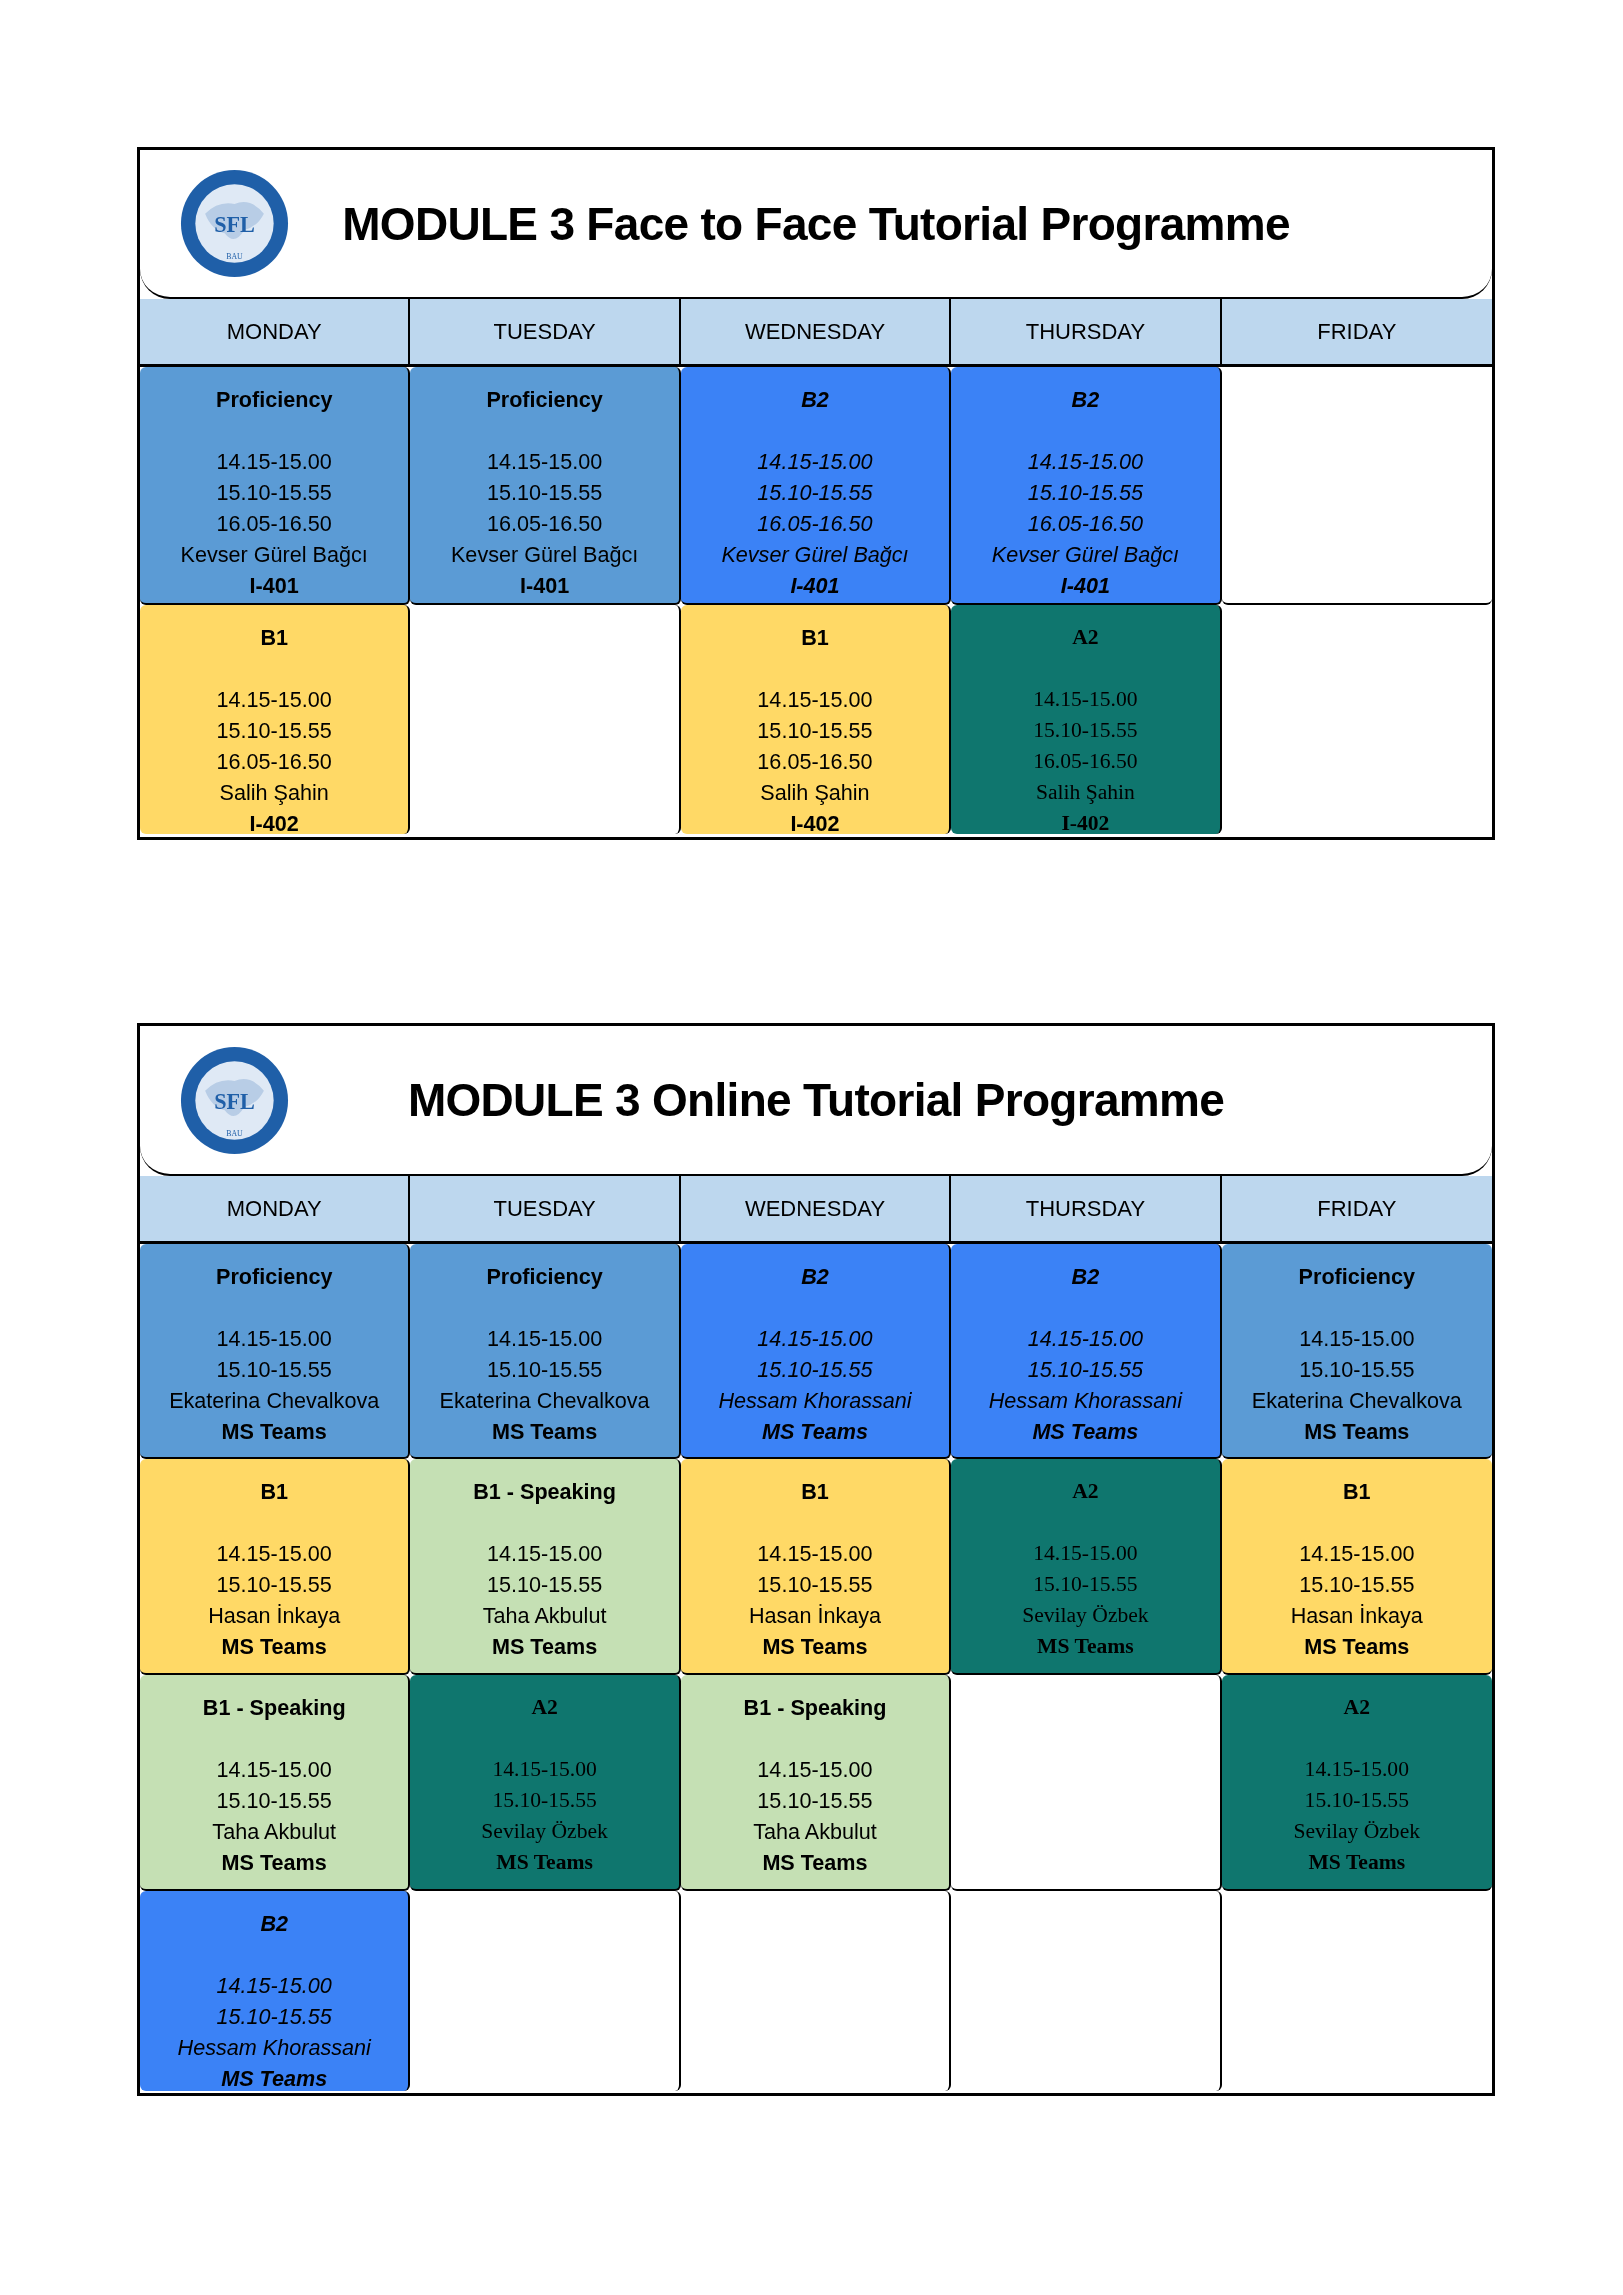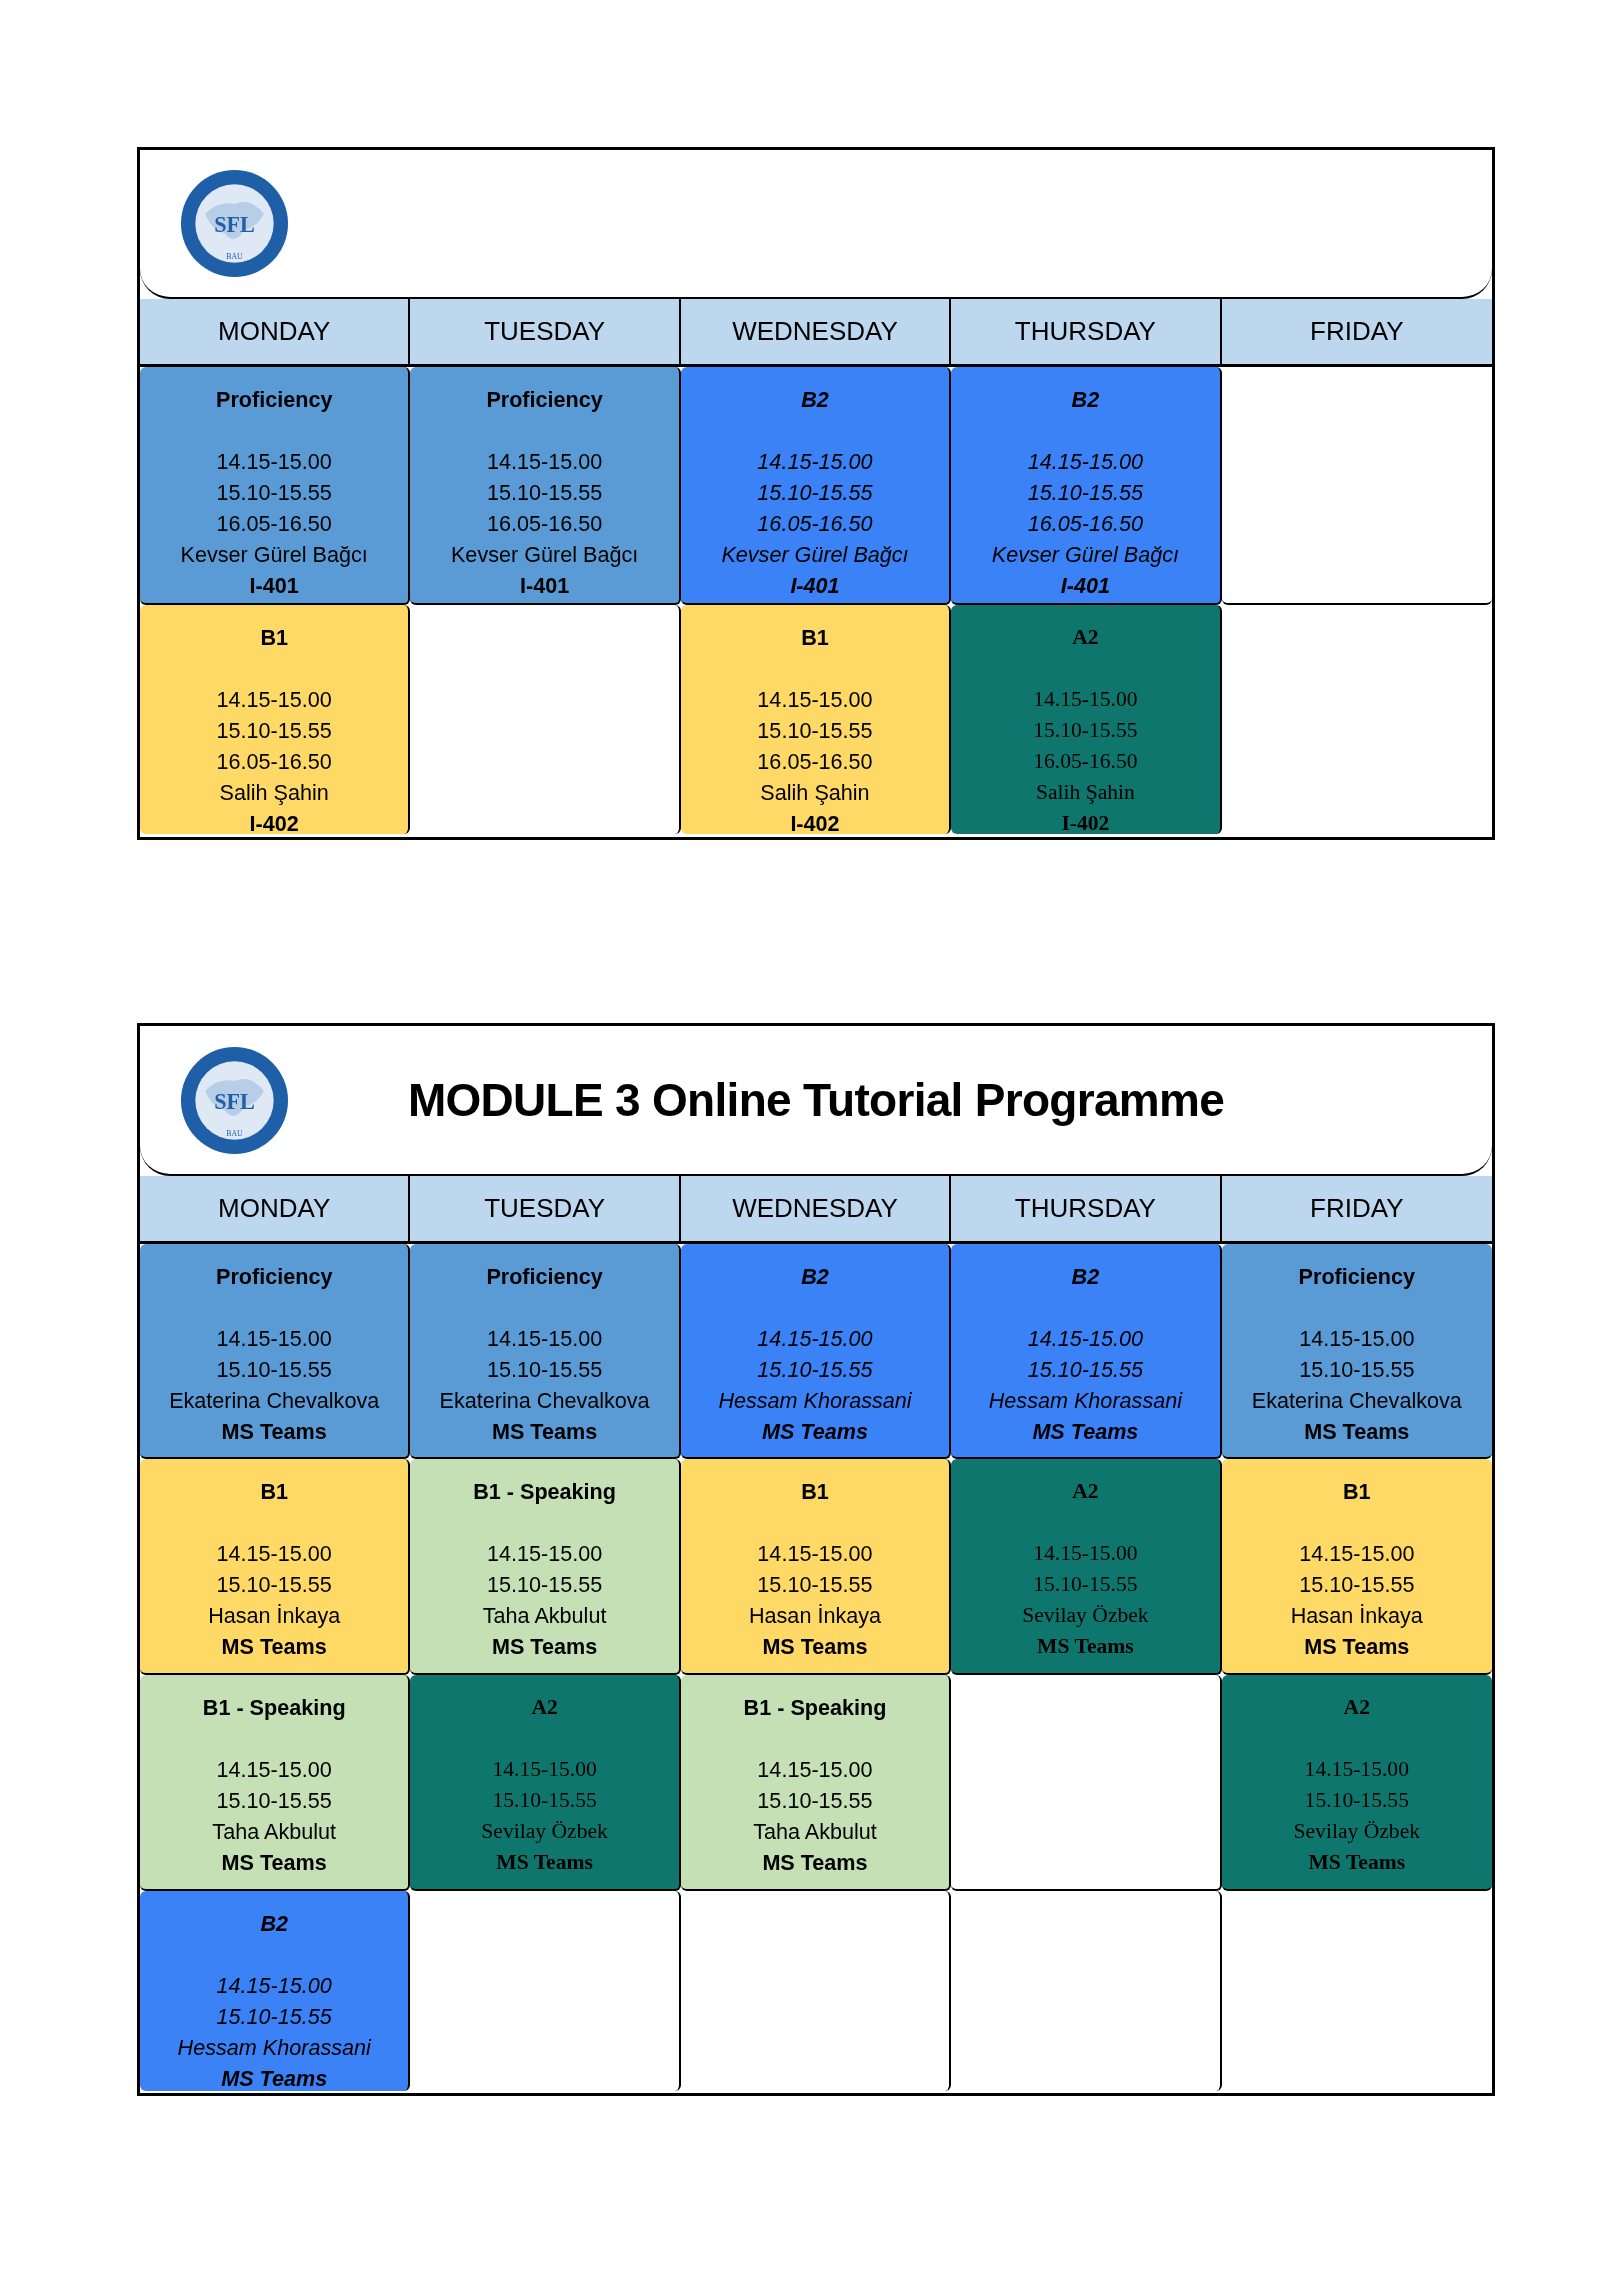--- a/index.html
+++ b/index.html
@@ -16,21 +16,21 @@
       display: flex; align-items: center; border-radius: 30px;
     }
     .logo { position: absolute; left: 39px; width: 111px; height: 111px; }
     .title {
       width: 100%; text-align: center; font-weight: bold; font-size: 46px;
       font-family: "Liberation Sans", sans-serif; letter-spacing: -0.7px;
     }
     .grid { display: grid; grid-template-columns: repeat(5, 1fr); }
     .hcell {
       background: #bdd7ee; display: flex; align-items: center; justify-content: center;
-      font-size: 26px; font-weight: normal; border-right: 2px solid #000;
+      font-size: 22px; font-weight: normal; border-right: 2px solid #000;
       border-bottom: 3.3px solid #000; box-sizing: border-box;
       font-family: "Liberation Sans", sans-serif;
     }
     .hcell:nth-child(5n) { border-right: none; }
     .cell {
       box-sizing: border-box; border-right: 2px solid #000; border-bottom: 2.6px solid #000;
       text-align: center; font-size: 21.6px; padding-top: 17px; line-height: 31px; border-radius: 6px;
     }
     .cell.lastcol { border-right: none; }
     .cell.lastrow { border-bottom: none; }
@@ -48,20 +48,21 @@
 
 <section class="sched" style="top:147px; height:693px;">
   <div class="title-row" style="height:149px;">
     <svg class="logo" viewBox="0 0 170 170">
       <circle cx="85" cy="85" r="82" fill="#1f5fa8"></circle>
       <circle cx="85" cy="85" r="60" fill="#dfe9f5"></circle>
       <path d="M40 70 Q60 50 85 55 Q110 45 130 70 Q120 90 100 95 Q85 120 70 100 Q50 95 40 70Z" fill="#b8cde6"></path>
       <text x="85" y="98" text-anchor="middle" font-size="34" font-weight="bold" fill="#1f5fa8" font-family="Liberation Serif, serif">SFL</text>
       <text x="85" y="140" text-anchor="middle" font-size="12" fill="#1f5fa8" font-family="Liberation Serif, serif">BAU</text>
     </svg>
+    <div class="title" style="padding-left:0;">MODULE 3 Face to Face Tutorial Programme</div>
   </div>
   <div class="grid" style="height:68px;" id="f2f-head">
       <div class="hcell">MONDAY</div>
       <div class="hcell">TUESDAY</div>
       <div class="hcell">WEDNESDAY</div>
       <div class="hcell">THURSDAY</div>
       <div class="hcell">FRIDAY</div>
     </div>
   <div class="grid" id="f2f-body">
       <div class="cell c-prof" style="height: 238px;">

